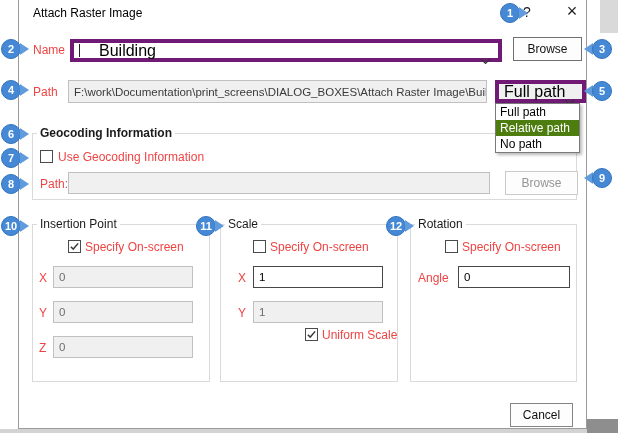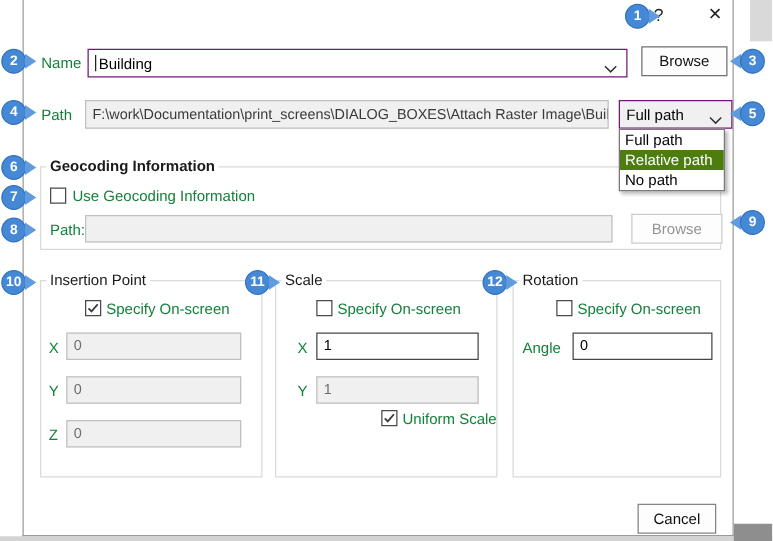--- a/index.html
+++ b/index.html
@@ -6,27 +6,27 @@
   #screen{position:relative;width:618px;height:433px;background:#ffffff;overflow:hidden;
           font-family:"Liberation Sans",sans-serif;-webkit-font-smoothing:antialiased;}
   
   .bg-patch-tr{position:absolute;left:600px;top:0;width:18px;height:33px;background:#d9d9d9;}
   .bg-strip-bottom{position:absolute;left:0;top:429px;width:618px;height:4px;background:#d3d3d3;}
   .bg-block-br{position:absolute;left:587px;top:419px;width:31px;height:14px;background:#8e8e8e;}
 
   .dialog{position:absolute;left:18px;top:0;width:569px;height:429px;box-sizing:border-box;
           background:#fff;border:1px solid #9b9b9b;border-top:none;}
 
-  .lbl{position:absolute;font-size:12px;color:#15803d;white-space:nowrap;line-height:14px;}
+  .lbl{position:absolute;font-size:12px;color:#ef4444;white-space:nowrap;line-height:14px;}
   .title{font-size:12px;color:#000;}
 
   .titlebar-btn{position:absolute;color:#222;cursor:default;text-align:center;}
 
-  .combo{position:absolute;box-sizing:border-box;border:1px solid #701a75;background:#fff;
-         display:flex;align-items:center;padding:0 5px;font-size:12px;color:#000;}
+  .combo{position:absolute;box-sizing:border-box;border:4px solid #701a75;background:#fff;
+         display:flex;align-items:center;padding:0 5px;font-size:16px;color:#000;gap:17px;}
   .combo .chev{position:absolute;right:7px;top:8px;}
   .combo.gray{background:#f0f0f0;}
 
   .field{position:absolute;box-sizing:border-box;display:flex;align-items:center;
          padding:0 5px;font-size:11.5px;white-space:nowrap;overflow:hidden;}
   .field.disabled{background:#f0f0f0;border:1px solid #c0c0c0;color:#4a4a4a;}
   .field.enabled{background:#fff;border:1px solid #464646;color:#000;}
   .field.dim{color:#6e6e6e;}
 
   .caret{display:inline-block;width:1px;height:13px;background:#222;margin-right:2px;}
@@ -59,20 +59,21 @@
 <body>
 
 <div id="screen">
 
   <div class="bg-patch-tr"></div>
   <div class="bg-strip-bottom"></div>
   <div class="bg-block-br"></div>
 
   <div class="dialog"></div>
 
+  <div class="lbl title" style="left:33px;top:6px;">Attach Raster Image</div>
   <div class="titlebar-btn" style="left:519px;top:4px;width:16px;font-size:14px;">?</div>
   <div class="titlebar-btn" style="left:561px;top:1px;width:22px;font-size:18px;font-weight:300;">×</div>
 
   <div class="lbl" style="left:33px;top:43px;">Name</div>
   <div class="combo" style="left:70px;top:39px;width:432px;height:23px;">
     <span class="caret"></span>
     <span>Building</span>
     <span class="chev">
       <svg width="11" height="7" viewBox="0 0 11 7">
           <path d="M1 1 L5.5 5.5 L10 1" stroke="#333" stroke-width="1.2" fill="none"></path>

